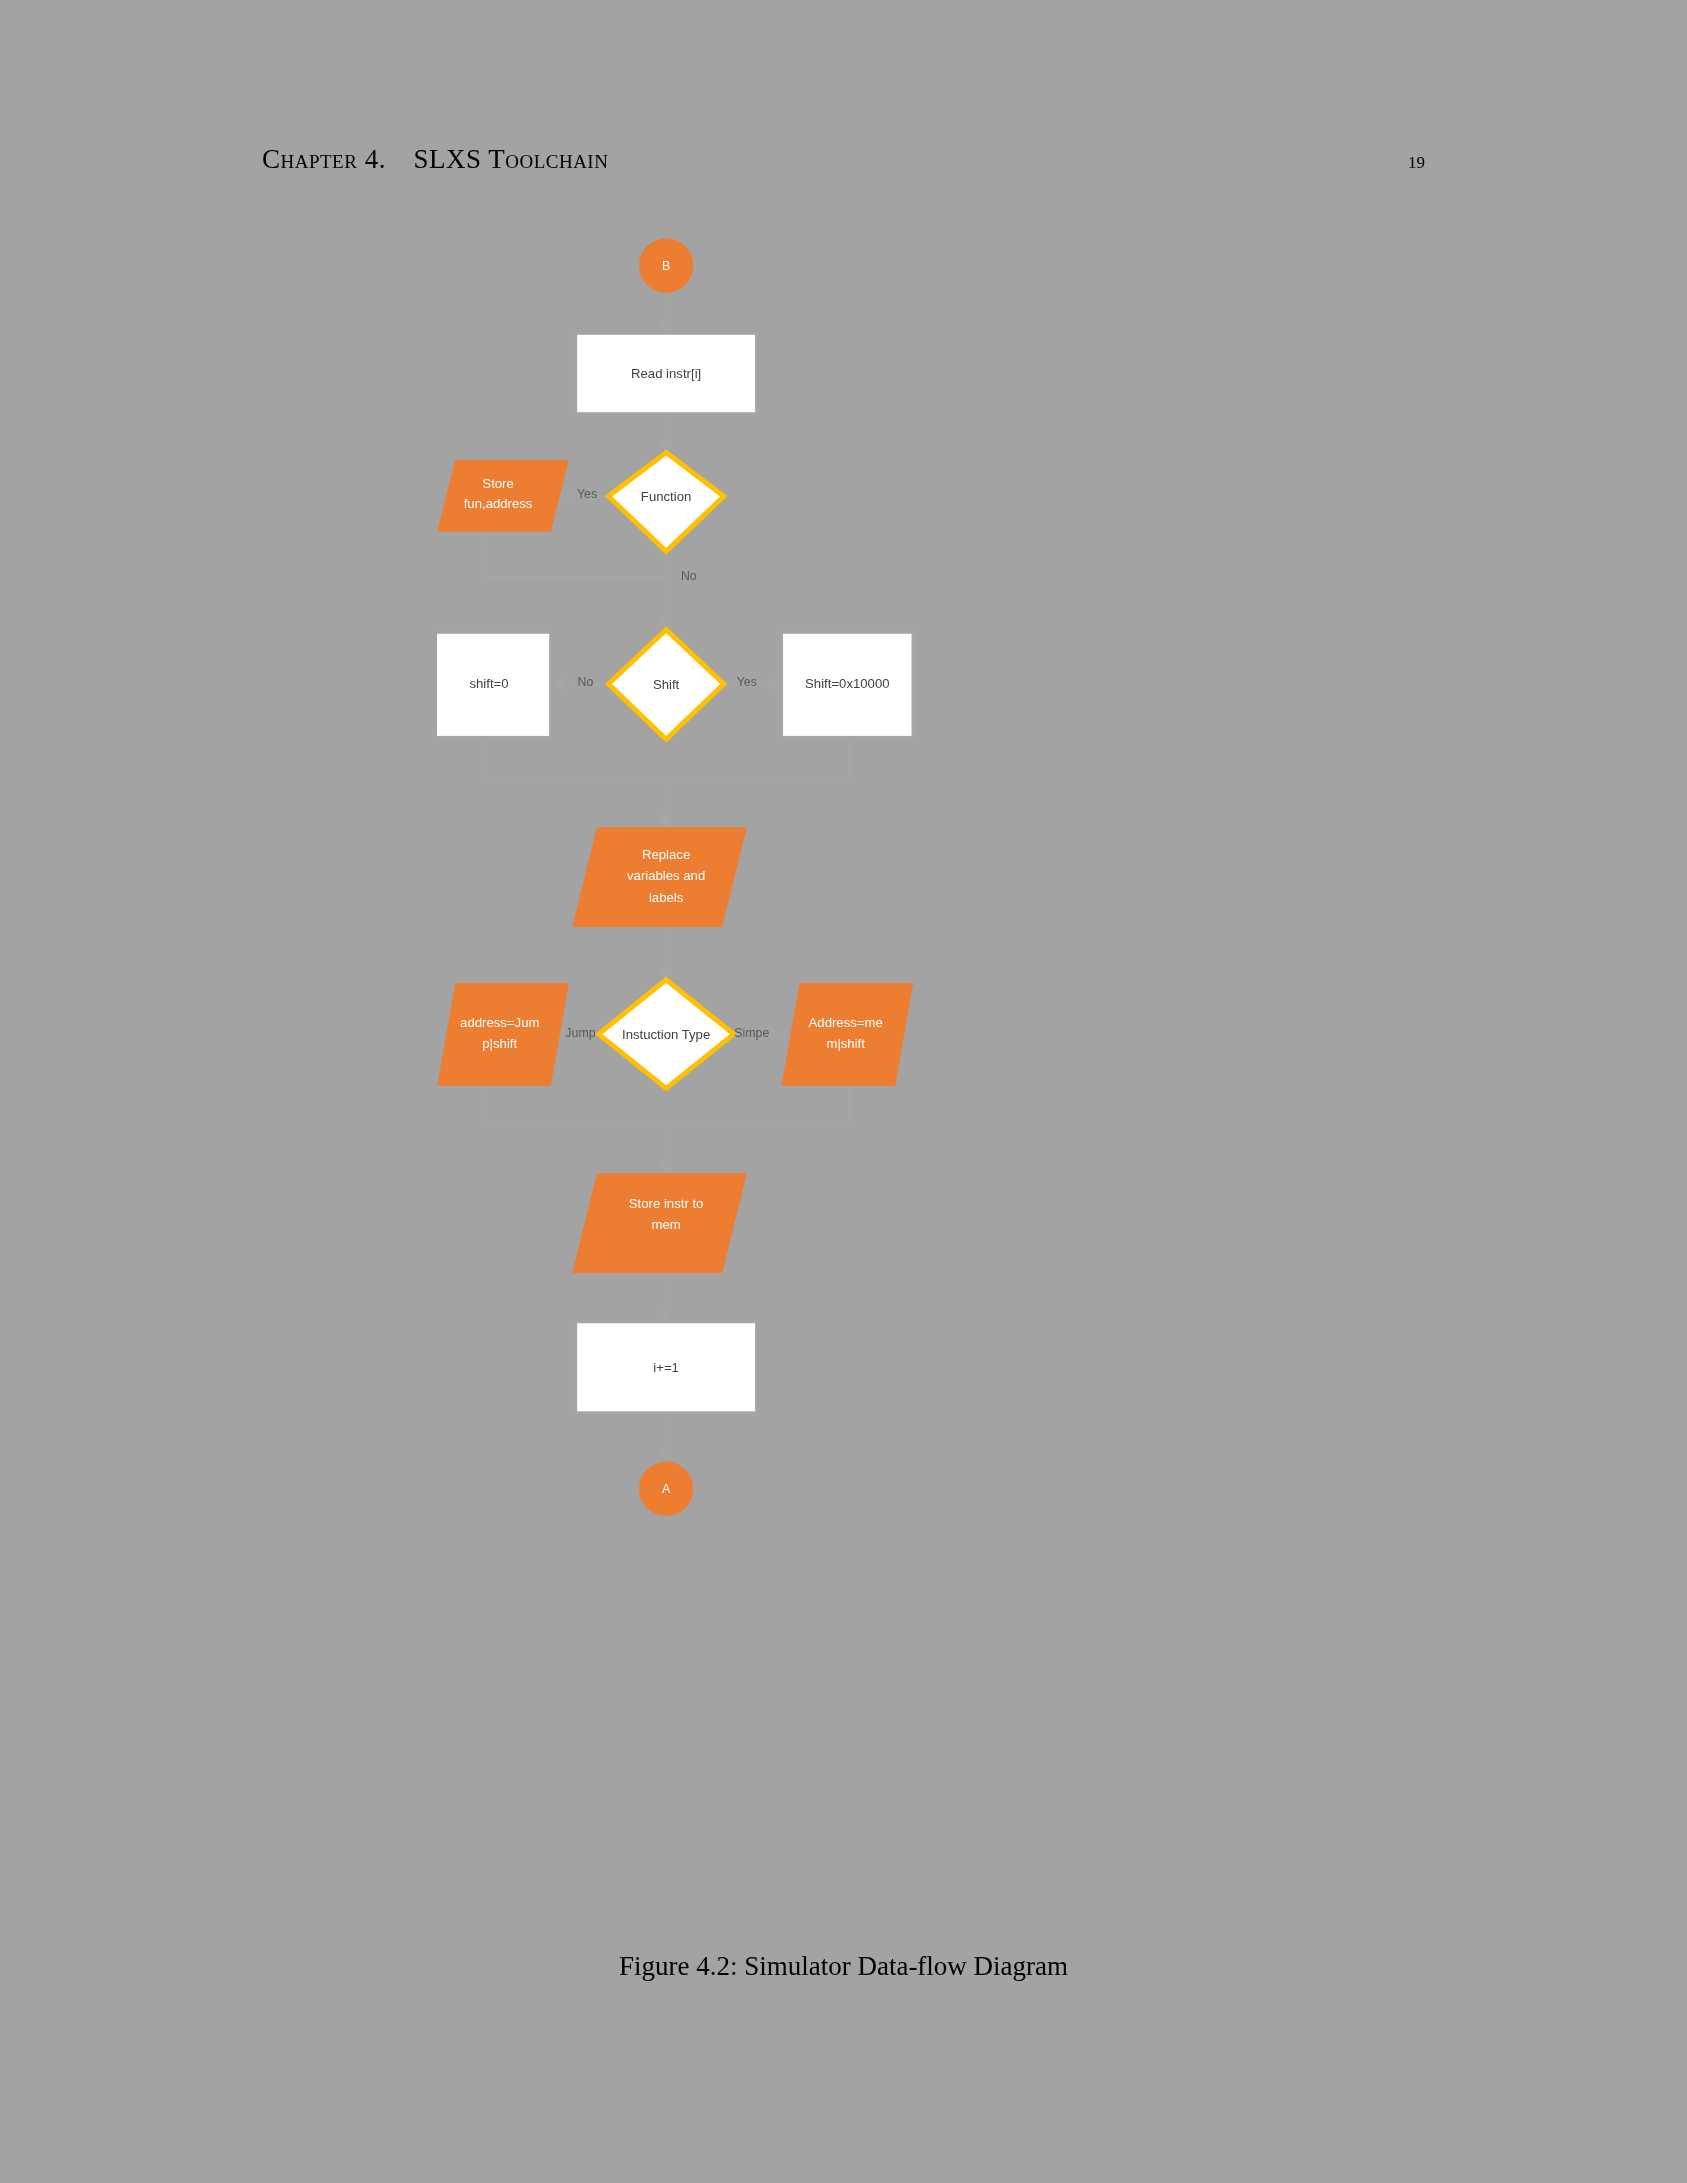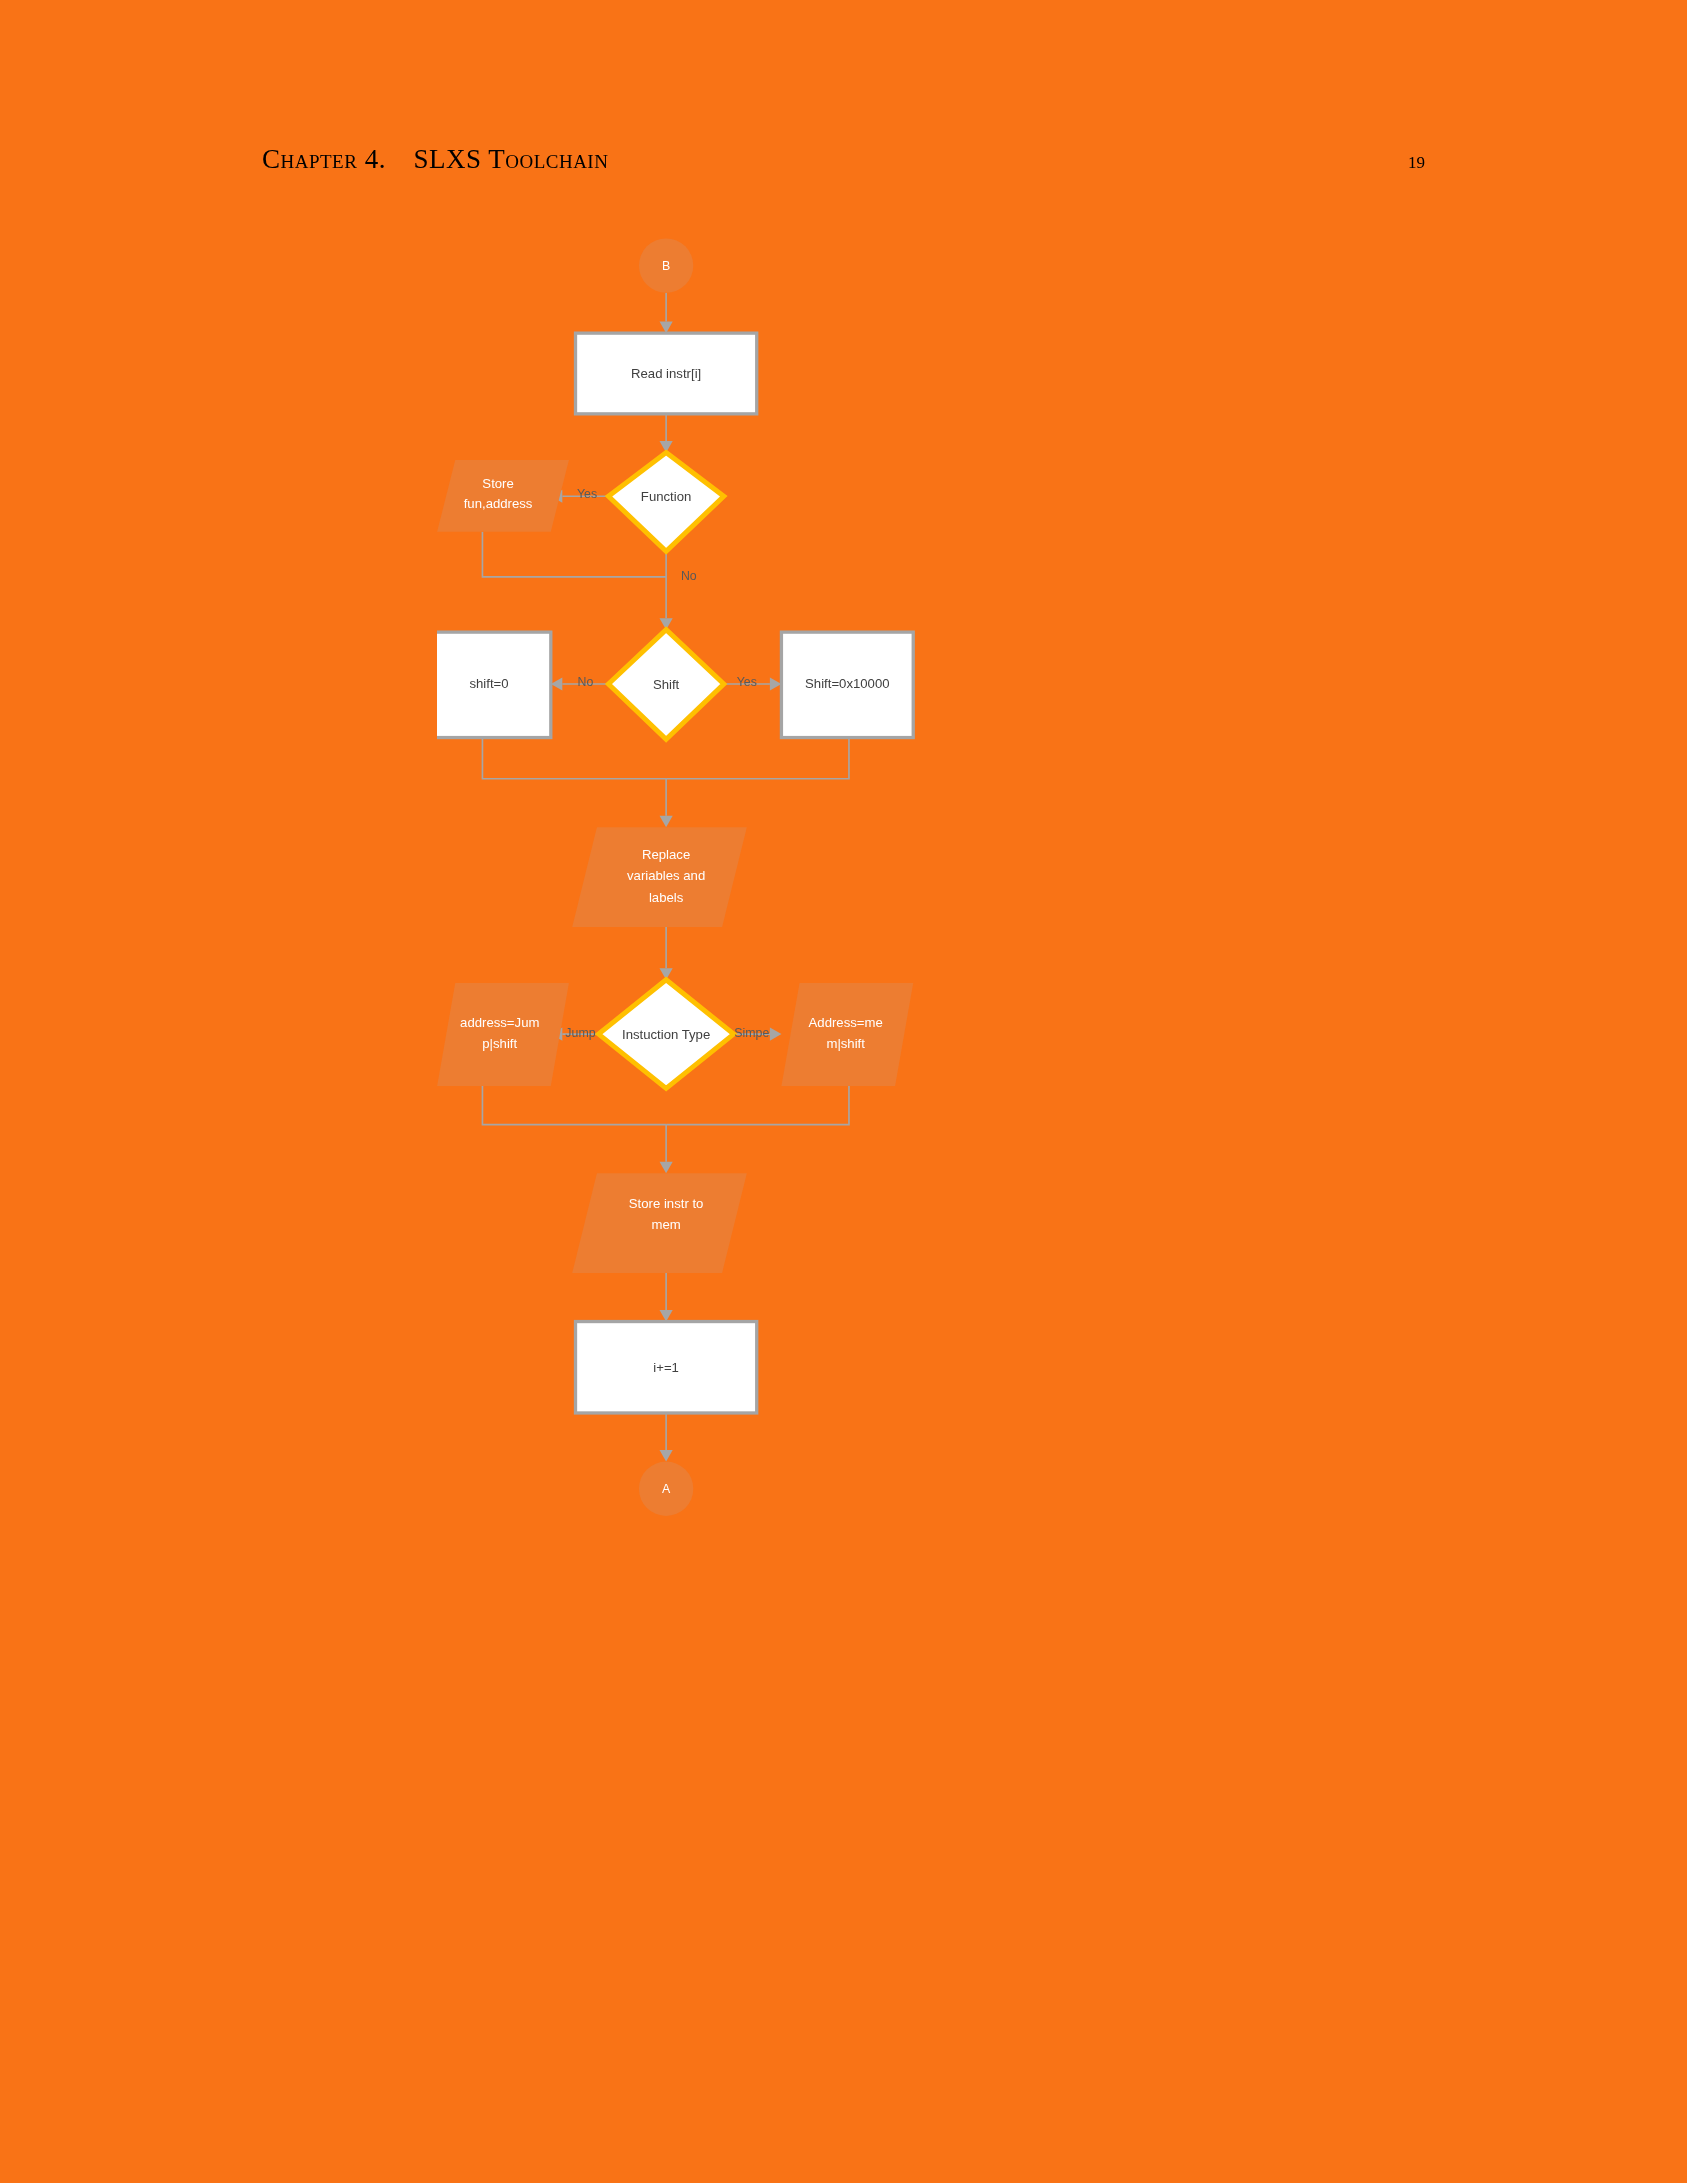--- a/index.html
+++ b/index.html
@@ -11,21 +11,21 @@
     width: 1687px;
     height: 2183px;
     position: relative;
     font-family: "Liberation Serif", serif;
     overflow: hidden;
   }
 
   .page {
     position: absolute;
     inset: 0;
-    background: #f97316;
+    background: #a3a3a3;
     padding-left: 48px;
   }
 
   
   .running-head {
     position: absolute;
     left: 262px;
     right: 262px;
     top: 144px;
     height: 38px;
@@ -276,17 +276,18 @@
         <text class="node-label-dark" x="278" y="1381" text-anchor="middle">i+=1</text>
       </g>
 
       <g>
         <circle class="terminator" cx="278" cy="1527" r="33"></circle>
         <text class="terminator-label" x="278" y="1528" text-anchor="middle">A</text>
       </g>
 
     </svg>
 
+    <div class="caption">Figure 4.2: Simulator Data-flow Diagram</div>
 
   </div>
 
 </div>
 
 
 </body></html>

